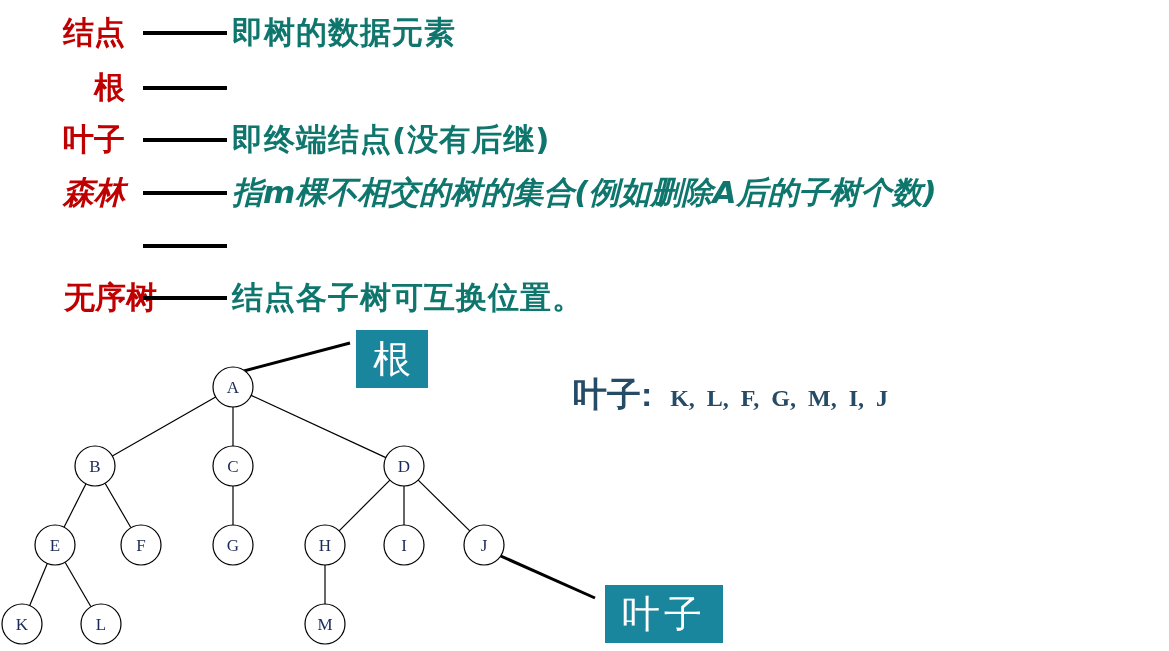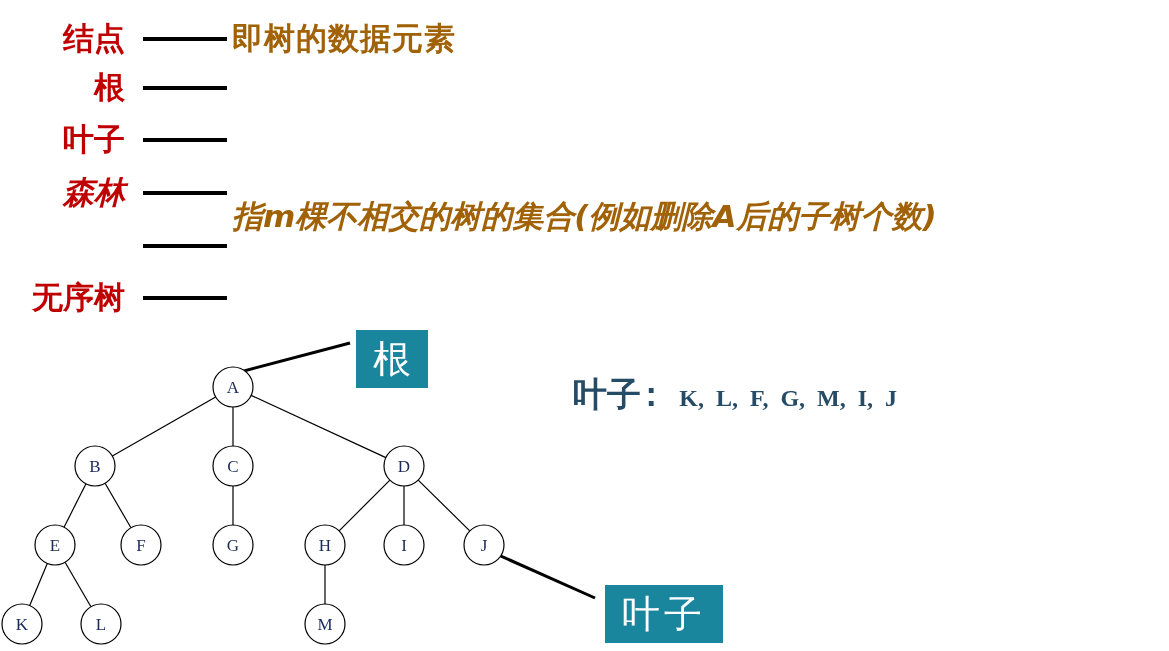--- a/index.html
+++ b/index.html
@@ -4,57 +4,59 @@
 <style>
   html, body { margin:0; padding:0; background:#ffffff; }
   body { width:1169px; height:651px; position:relative; overflow:hidden;
          font-family: "DejaVu Sans", "Liberation Sans", sans-serif; }
   .def-row { position:absolute; left:0; height:50px; display:flex; align-items:center; }
   .term { position:absolute; right:0; width:125px; text-align:right; color:#c00000;
           font-weight:bold; font-size:31px; white-space:nowrap; }
   .dash { position:absolute; left:143px; top:50%; transform:translateY(-50%);
           width:84px; height:4px; background:#000; }
   .defn { position:absolute; left:232px; top:50%; transform:translateY(-50%);
-          font-weight:bold; font-size:31px; color:#a16207; white-space:nowrap; letter-spacing:1px; }
+          font-weight:bold; font-size:31px; color:#0f766e; white-space:nowrap; letter-spacing:1px; }
   .callout { position:absolute; background:#1a869e; color:#fff; display:flex;
              align-items:center; justify-content:center; font-size:38px; }
   .leaves { position:absolute; left:573px; top:372px; color:#264b66; font-weight:bold;
             font-size:34px; white-space:nowrap; }
-  .leaves .lbl { font-family:Liberation Mono, monospace; }
+  .leaves .lbl { font-family:Liberation Sans, sans-serif; }
   .leaves .vals { font-family:"Liberation Serif", "DejaVu Serif", serif; font-size:24px; margin-left:6px; word-spacing:6px; }
   svg.tree { position:absolute; left:0; top:0; }
   .node-label { font-family:"Liberation Serif", "DejaVu Serif", serif; font-size:17px; fill:#1a2a5a; }
 </style>
 </head>
 <body>
 
-<div class="def-row" style="top:14px;width:1169px;">
+<div class="def-row" style="top:8px;width:1169px;">
   <span class="term" style="position: absolute; right: auto; left: 0px; width: 125px; top: 50%; transform: translateY(-50%); text-align: right;">结点</span>
   <span class="dash"></span>
   <span class="defn">即树的数据元素</span>
 </div>
 <div class="def-row" style="top:63px;width:1169px;">
   <span class="term" style="position: absolute; right: auto; left: 0px; width: 125px; top: 50%; transform: translateY(-50%); text-align: right;">根</span>
   <span class="dash"></span>
 </div>
 <div class="def-row" style="top:115px;width:1169px;">
   <span class="term" style="position: absolute; right: auto; left: 0px; width: 125px; top: 50%; transform: translateY(-50%); text-align: right;">叶子</span>
   <span class="dash"></span>
+  <span class="defn">即终端结点(没有后继)</span>
 </div>
 <div class="def-row" style="top:168px;width:939px;font-style:italic;">
   <span class="term" style="position: absolute; right: auto; left: 0px; width: 125px; top: 50%; transform: translateY(-50%); text-align: right;">森林</span>
   <span class="dash"></span>
-  <span class="defn" style="letter-spacing:0px;margin-top:24px;">指m棵不相交的树的集合(例如删除A后的子树个数)</span>
+  <span class="defn" style="letter-spacing:0px;">指m棵不相交的树的集合(例如删除A后的子树个数)</span>
 </div>
 <div class="def-row" style="top:221px;width:1169px;">
   <span class="dash"></span>
 </div>
 <div class="def-row" style="top:273px;width:1169px;">
-  <span class="term" style="position: absolute; right: auto; left: 0px; width: 125px; top: 50%; transform: translateY(-50%); text-align: right;">无序树</span>
+  <span class="term" style="position: absolute; right: auto; left: 0px; width: 125px; top: 50%; transform: translateY(-50%); text-align: right; padding-left: 32px;">无序树</span>
   <span class="dash"></span>
+  <span class="defn">结点各子树可互换位置。</span>
 </div>
 
 <svg class="tree" id="tree-svg" width="1169" height="651" viewBox="0 0 1169 651">
   <g id="edges">
       <line x1="215.64288251500903" y1="396.936320879089" x2="112.35711748499097" y2="456.063679120911" stroke="#000" stroke-width="1.2"></line>
       <line x1="233" y1="407" x2="233" y2="446" stroke="#000" stroke-width="1.2"></line>
       <line x1="251.1560788544414" y1="395.38789607895245" x2="385.8439211455586" y2="457.61210392104755" stroke="#000" stroke-width="1.2"></line>
       <line x1="85.96549713260538" y1="483.8431431631044" x2="64.03450286739462" y2="527.1568568368956" stroke="#000" stroke-width="1.2"></line>
       <line x1="105.06381457335647" y1="483.2835076368513" x2="130.93618542664353" y2="527.7164923631486" stroke="#000" stroke-width="1.2"></line>
       <line x1="233" y1="486" x2="233" y2="525" stroke="#000" stroke-width="1.2"></line>

